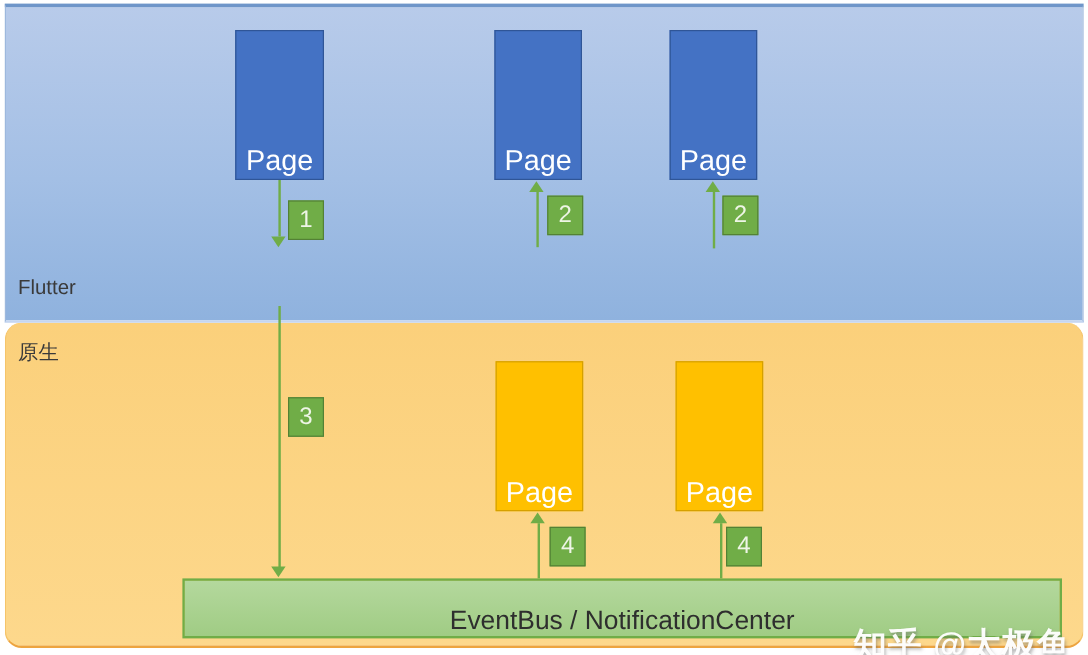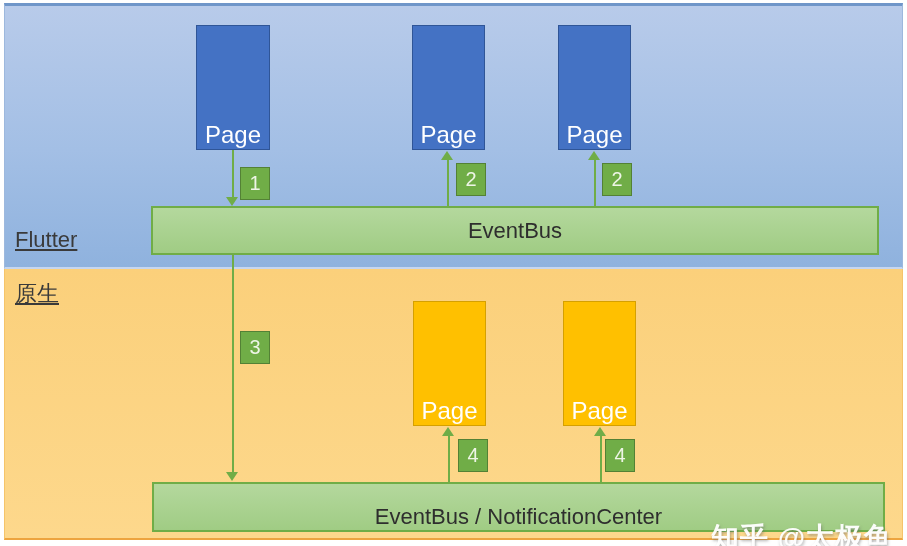--- a/index.html
+++ b/index.html
@@ -16,24 +16,25 @@
     border-top: 3px solid #6f96c9;
     border-left: 1px solid #9db8dd; border-right: 1px solid #9db8dd;
     border-bottom: 2px solid #c6d6f0;
   }
   .panel-native {
     position: absolute; left: 4px; top: 269px; width: 899px; height: 271px;
     box-sizing: border-box;
     background: linear-gradient(180deg, #fbd07b 0%, #fdd88c 100%);
     border-left: 1px solid #f5c46a; border-right: 1px solid #f5c46a;
     border-bottom: 2px solid #eda43f;
+    border-radius: 14px;
   }
   .section-label {
     position: absolute; left: 10px;
-    font-size: 22px; color: #3a3a3a; line-height: 26px; text-decoration: underline;
+    font-size: 17px; color: #3a3a3a; line-height: 26px;
   }
   .flutter-label { top: 221px; }
   .native-label  { top: 12px; }
 
   
   .page-box {
     position: absolute; width: 73px; height: 125px; box-sizing: border-box;
     display: flex; align-items: flex-end; justify-content: center;
     color: #ffffff; font-size: 24px;
   }
@@ -119,23 +120,20 @@
   <div class="page-box blue p-f1">
     <span>Page</span>
   </div>
   <div class="page-box blue p-f2">
     <span>Page</span>
   </div>
   <div class="page-box blue p-f3">
     <span>Page</span>
   </div>
 
-  <div class="bus bus-top">
-    <span>EventBus</span>
-  </div>
 
   <div class="page-box orange p-n1">
     <span>Page</span>
   </div>
   <div class="page-box orange p-n2">
     <span>Page</span>
   </div>
 
   <div class="bus bus-bottom">
     <span>EventBus / NotificationCenter</span>

